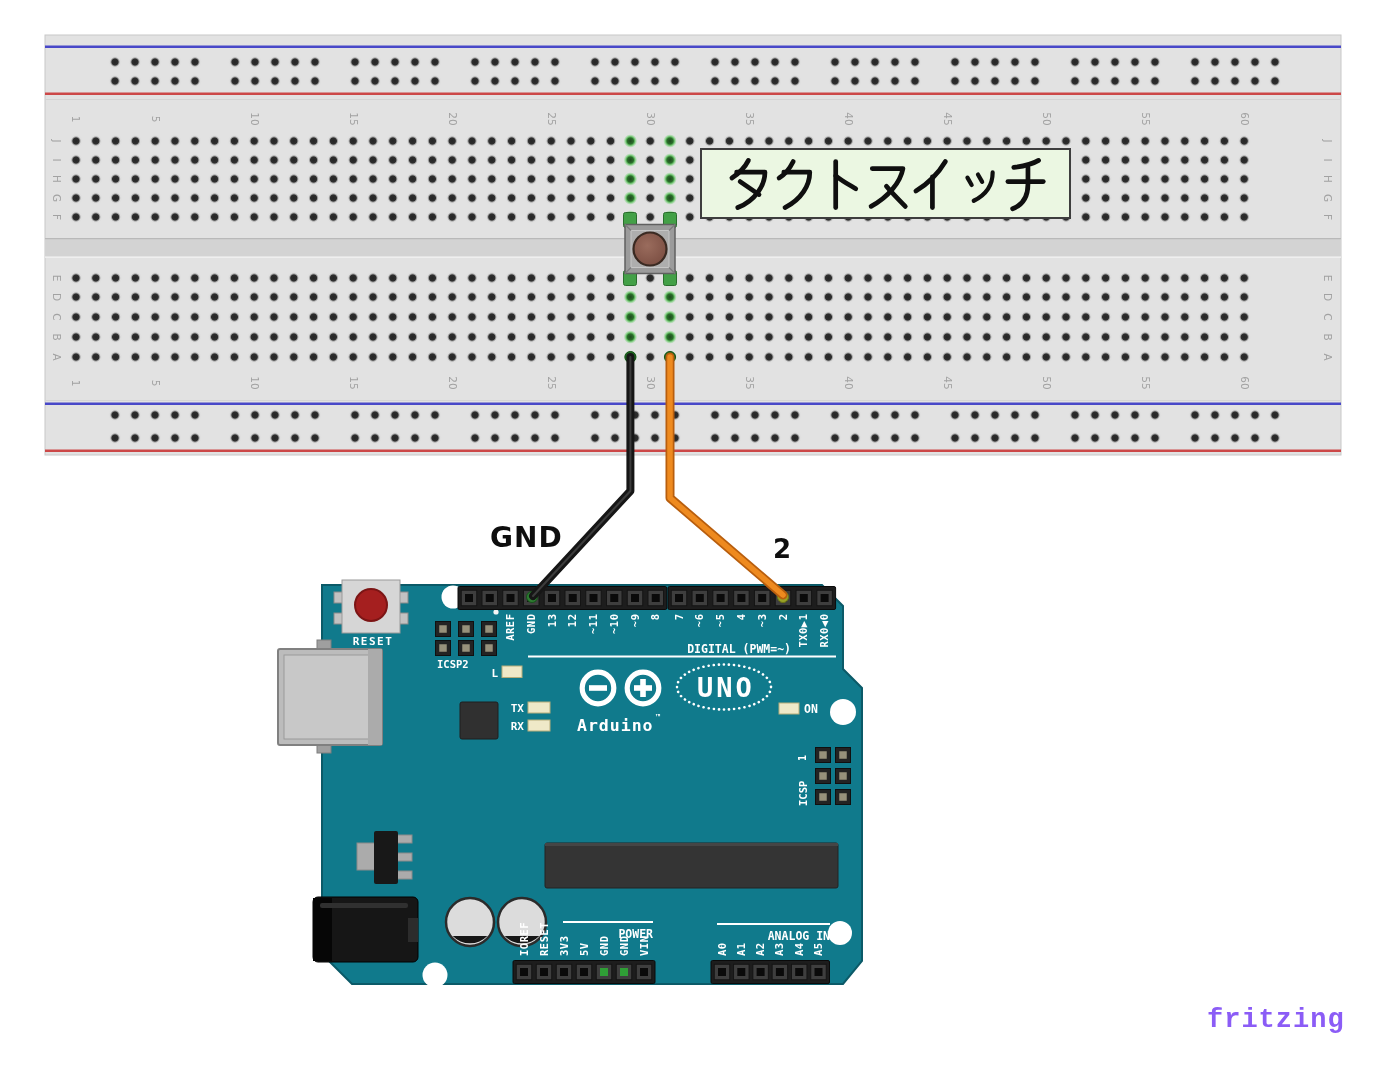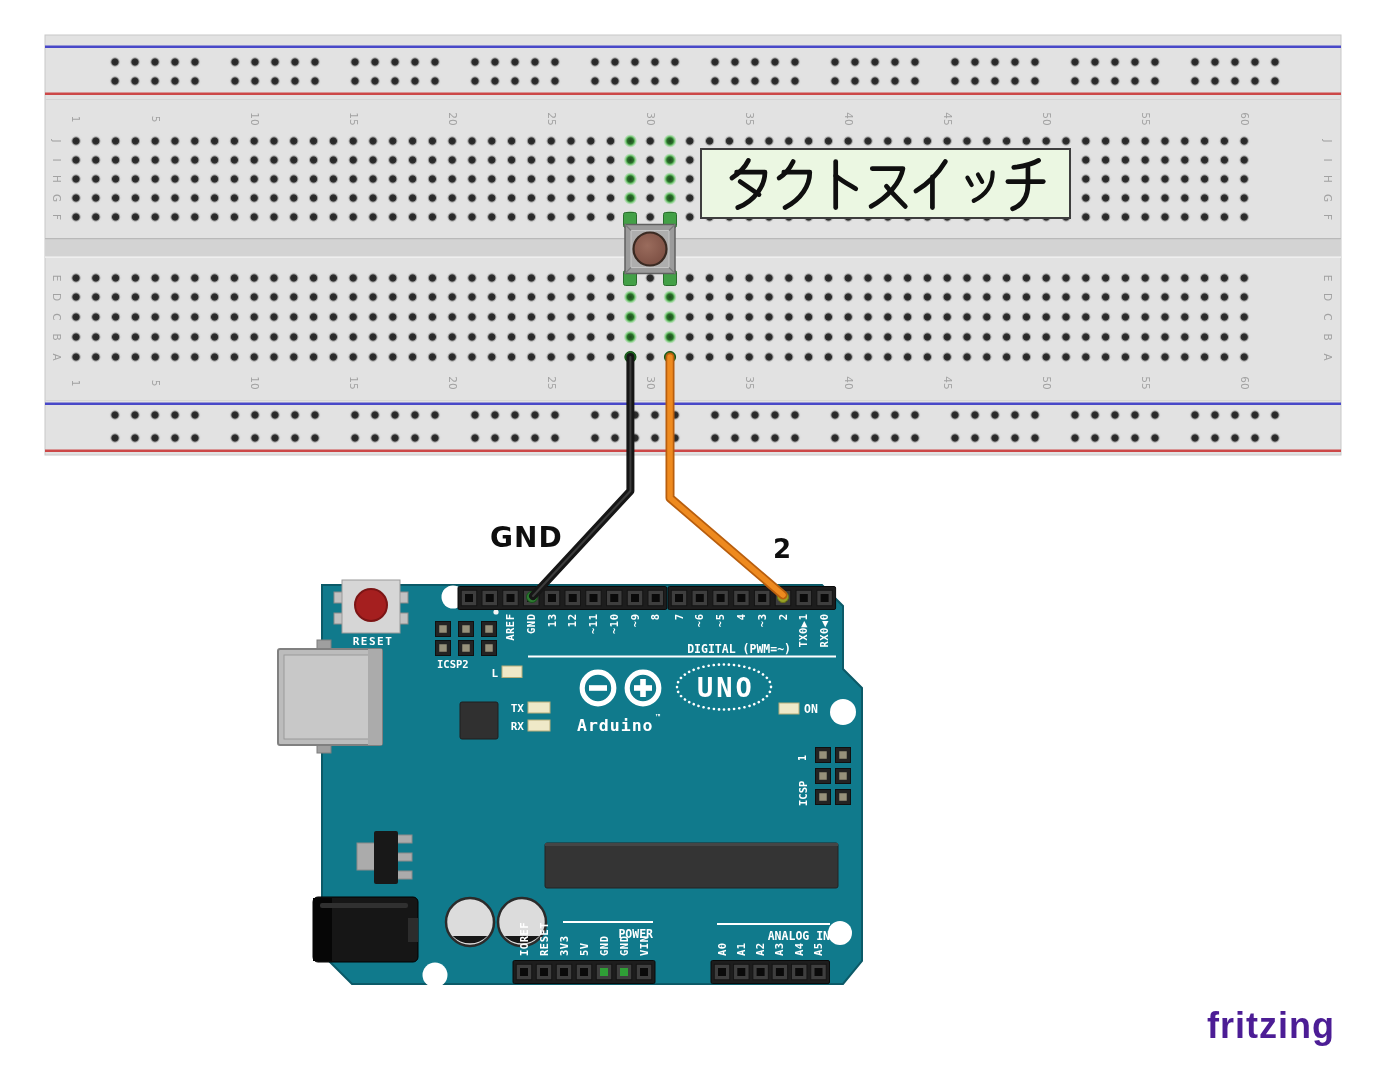--- a/index.html
+++ b/index.html
@@ -9,22 +9,22 @@
   .bb-txt{font-family:"DejaVu Sans","Liberation Sans",sans-serif;font-size:10.5px;fill:#a2a2a2;}
   .silk{font-family:"DejaVu Sans Mono","Liberation Mono",monospace;font-weight:bold;fill:#ffffff;}
   .pinlbl{font-size:10.5px;letter-spacing:.5px;}
   .cap{font-size:11.5px;}
   .overlay{position:absolute;}
   #switch-label-box{left:700px;top:148px;width:371px;height:71px;background:#ebf7e2;
         border:2px solid #3e3e3e;box-sizing:border-box;}
   .wire-label{position:absolute;color:#0e0e0e;font-weight:bold;}
   #gnd-label{left:490px;top:521px;font-size:28px;letter-spacing:1px;}
   #pin2-label{left:773px;top:534px;font-size:26px;}
-  #fritzing-logo{left:1207px;top:1005px;font-size:36px;font-weight:bold;color:#4c1d95;
-        letter-spacing:1px;font-family:Liberation Sans, sans-serif;}
+  #fritzing-logo{left:1207px;top:1005px;font-size:27px;font-weight:bold;color:#8b5cf6;
+        letter-spacing:1px;font-family:Liberation Mono, monospace;}
   .sr{position:absolute;width:1px;height:1px;overflow:hidden;clip:rect(0 0 0 0);white-space:nowrap;}
 </style>
 </head>
 <body>
 
 <div id="stage">
 <svg id="scene" width="1390" height="1076" viewBox="0 0 1390 1076" xmlns="http://www.w3.org/2000/svg">
   <defs>
     <radialGradient id="hg" cx="0.5" cy="0.5" r="0.5">
       <stop offset="0%" stop-color="#262626"></stop>

